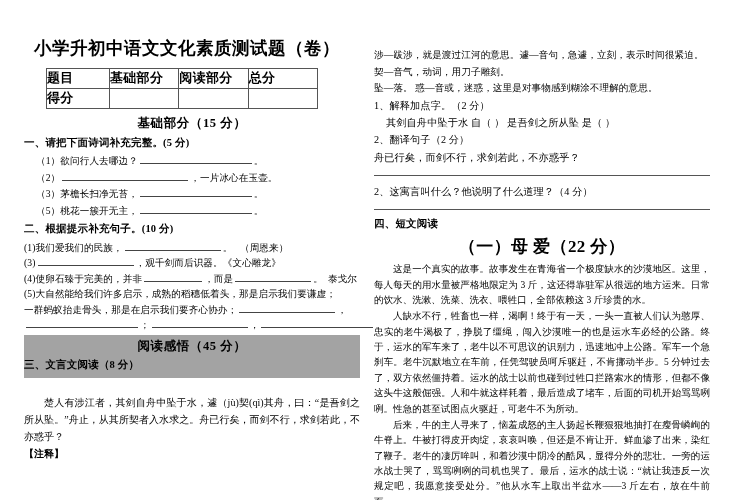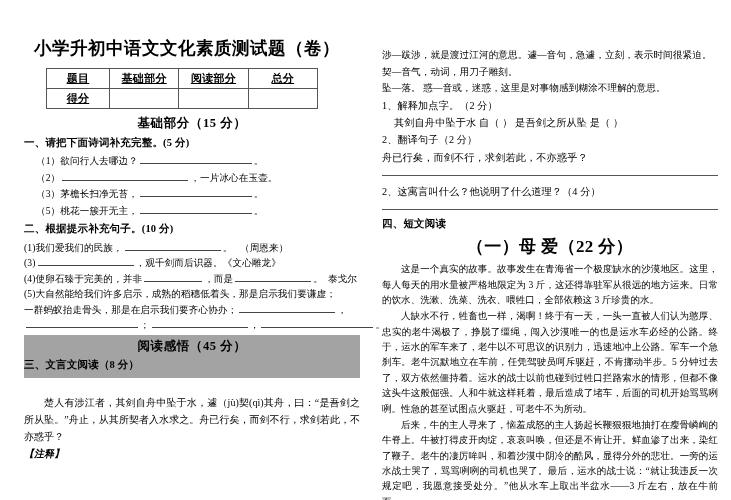--- a/index.html
+++ b/index.html
@@ -14,21 +14,21 @@
     font-family: "Liberation Serif", "DejaVu Serif", serif;
     color: #000000;
   }
   .page {
     position: relative;
     width: 731px;
     height: 500px;
     box-sizing: border-box;
     padding: 38px 24px 12px 24px;
     display: flex;
-    gap: 22px;
+    gap: 14px;
     align-items: flex-start;
   }
   .col {
     width: 336px;
     flex: 0 0 336px;
   }
   .col-right {
     padding-top: 9px;
   }
 
@@ -47,27 +47,26 @@
   
   .score-table {
     border-collapse: collapse;
     margin: 0 0 6px 22px;
     width: 272px;
     table-layout: fixed;
   }
   .score-table td {
     border: 1px solid #555;
     height: 19px;
-    text-align: center;
+    text-align: left;
     vertical-align: middle;
-    font-size: 11px;
+    font-size: 13px;
     font-weight: 700;
     padding: 0;
     letter-spacing: .3px;
-    text-decoration: underline;
   }
   .score-table td.first { width: 62px; }
 
   
   .banner {
     text-align: center;
     font-size: 12.5px;
     font-weight: 700;
     letter-spacing: .6px;
     margin: 3px 0 4px 0;
@@ -125,21 +124,20 @@
     font-size: 10px;
     line-height: 1.7;
     text-align: justify;
     text-indent: 2em;
     margin: 0;
   }
   .note-label {
     font-size: 10px;
     font-weight: 700;
     margin-top: 2px;
-    font-style: italic;
   }
 
   
   .ans-rule {
     border: none;
     border-top: 1px solid #555;
     margin: 9px 0 7px 0;
     height: 0;
   }
   .num-q {

